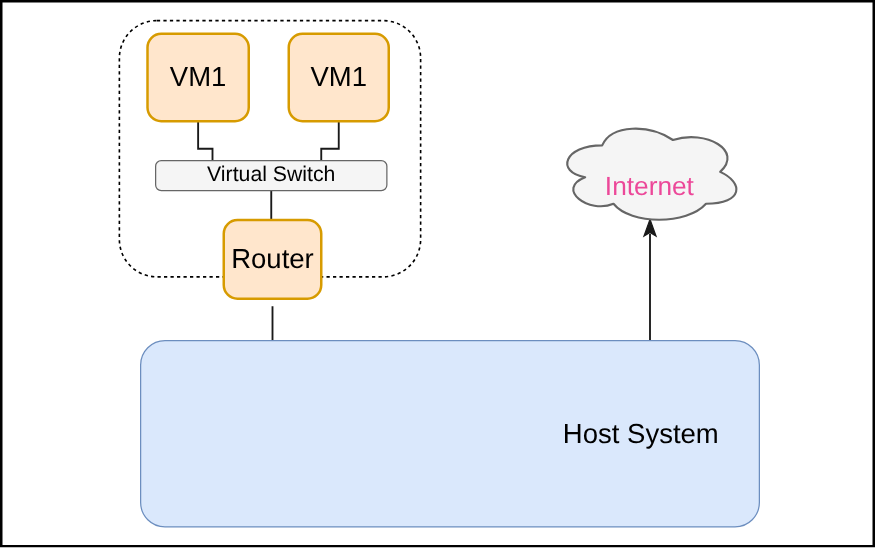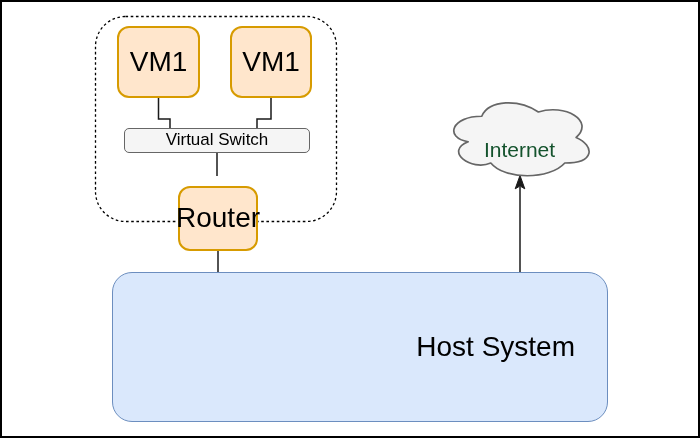--- a/index.html
+++ b/index.html
@@ -24,32 +24,32 @@
     width: 700px;
     height: 438px;
   }
   .node {
     position: absolute;
     box-sizing: border-box;
     display: flex;
     align-items: center;
     justify-content: center;
     color: #000000;
-    font-size: 28px;
+    font-size: 22px;
     line-height: 1.1;
     white-space: nowrap;
   }
   .node-orange {
     background: #FFE6CC;
     border: 2px solid #D79B00;
     border-radius: 12px;
   }
   .node-vm1a { left: 115px; top: 24px;  width: 83px;  height: 72px; }
   .node-vm1b { left: 228px; top: 24px;  width: 82px;  height: 72px; }
-  .node-router { left: 176px; top: 184px; width: 80px; height: 65px; }
+  .node-router { left: 176px; top: 173px; width: 80px; height: 65px; }
   .node-switch {
     left: 122px; top: 126px; width: 186px; height: 25px;
     background: #F5F5F5;
     border: 1px solid #666666;
     border-radius: 5px;
     font-size: 17px;
   }
   .node-host {
     left: 110px; top: 270px; width: 496px; height: 150px;
     background: #DAE8FC;
@@ -60,21 +60,21 @@
   }
   .cloud-label {
     position: absolute;
     left: 442px; top: 93px; width: 151px; height: 85px;
     box-sizing: border-box;
     display: flex;
     align-items: center;
     justify-content: center;
     padding-top: 24px;
     font-size: 21px;
-    color: #14532d;
+    color: #ec4899;
     white-space: nowrap;
   }
 </style>
 </head>
 <body>
 
 <div class="canvas">
 
   <svg class="layer" viewBox="0 0 700 438" xmlns="http://www.w3.org/2000/svg">
 

